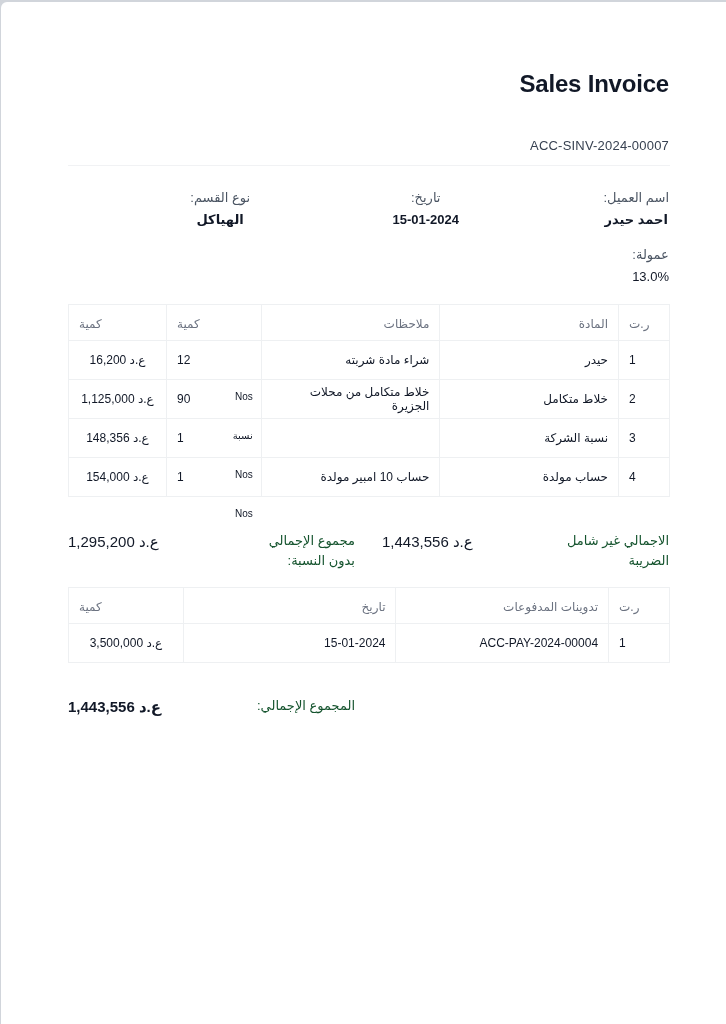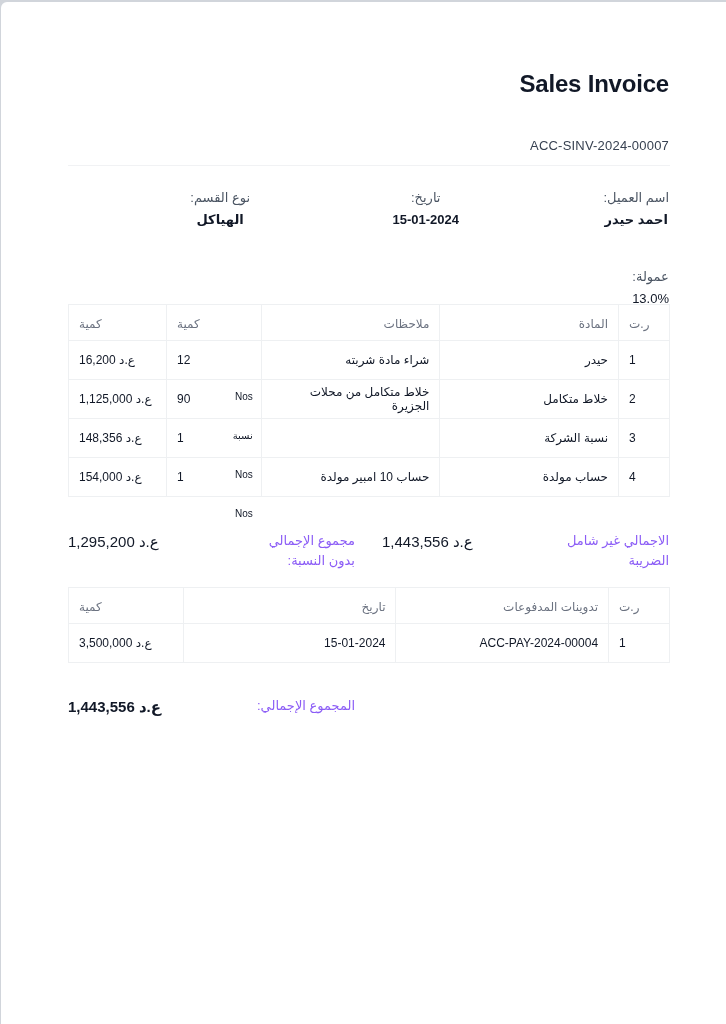--- a/index.html
+++ b/index.html
@@ -35,24 +35,24 @@
       border: 1px solid #eef0f2; padding: 0 10px; vertical-align: middle; text-align: right;
       font-weight: normal;
     }
     table.grid th { color: #6b7280; font-size: 12px; height: 36px; padding-top: 2px; }
     table.grid td { height: 39px; }
     .qty-cell { position: relative; }
     .qty-cell .uom {
       position: absolute; right: 8px; top: 8px; font-size: 10px; color: #111827; margin-top: 42px;
     }
     .qty-cell .q { position: absolute; left: 10px; top: 50%; transform: translateY(-50%); }
-    .amount { direction: ltr; text-align: left; display: block; }
+    .amount { direction: ltr; text-align: center; display: block; }
     .idx { text-align: left !important; padding-left: 10px !important; }
 
-    .sum-label { position: absolute; direction: rtl; text-align: right; font-size: 13px; color: #8b5cf6; line-height: 20px; }
+    .sum-label { position: absolute; direction: rtl; text-align: right; font-size: 13px; color: #14532d; line-height: 20px; }
     .sum-val { position: absolute; font-size: 15px; color: #111827; direction: ltr; }
     .sum-val.bold { font-weight: bold; }
   </style>
 </head>
 <body>
 
 <div class="page">
 
   <div class="title">Sales Invoice</div>
   <div class="inv-no">ACC-SINV-2024-00007</div>
@@ -63,21 +63,21 @@
     <div class="val bold">احمد حيدر</div>
   </div>
   <div class="field" style="right:267px; top:188px;">
     <div class="lbl">تاريخ:</div>
     <div class="val bold">15-01-2024</div>
   </div>
   <div class="field" style="right:476px; top:188px;">
     <div class="lbl">نوع القسم:</div>
     <div class="val bold">الهياكل</div>
   </div>
-  <div class="field" style="right:57px; top:245px;margin-top:22px;">
+  <div class="field" style="right:57px; top:245px;">
     <div class="lbl">عمولة:</div>
     <div class="val" style="direction:ltr;">13.0%</div>
   </div>
 
   <table class="grid" style="left:67px; top:302px; width:602px;">
     <thead>
       <tr>
         <th style="width:51px;" class="idx">ر.ت</th>
         <th style="width:179px;">المادة</th>
         <th style="width:179px;">ملاحظات</th>

